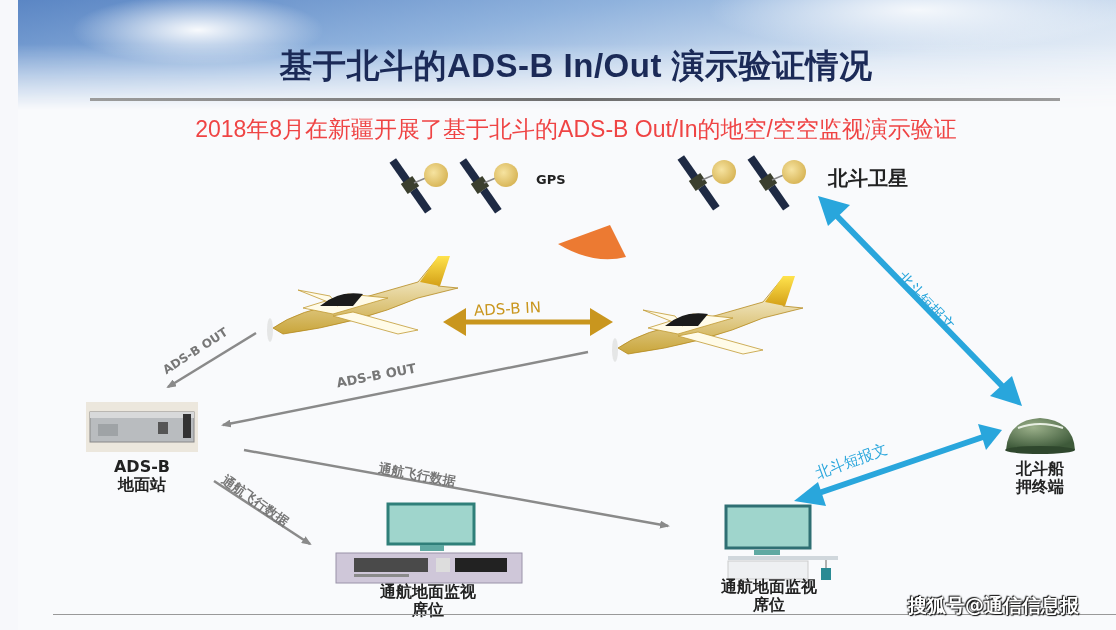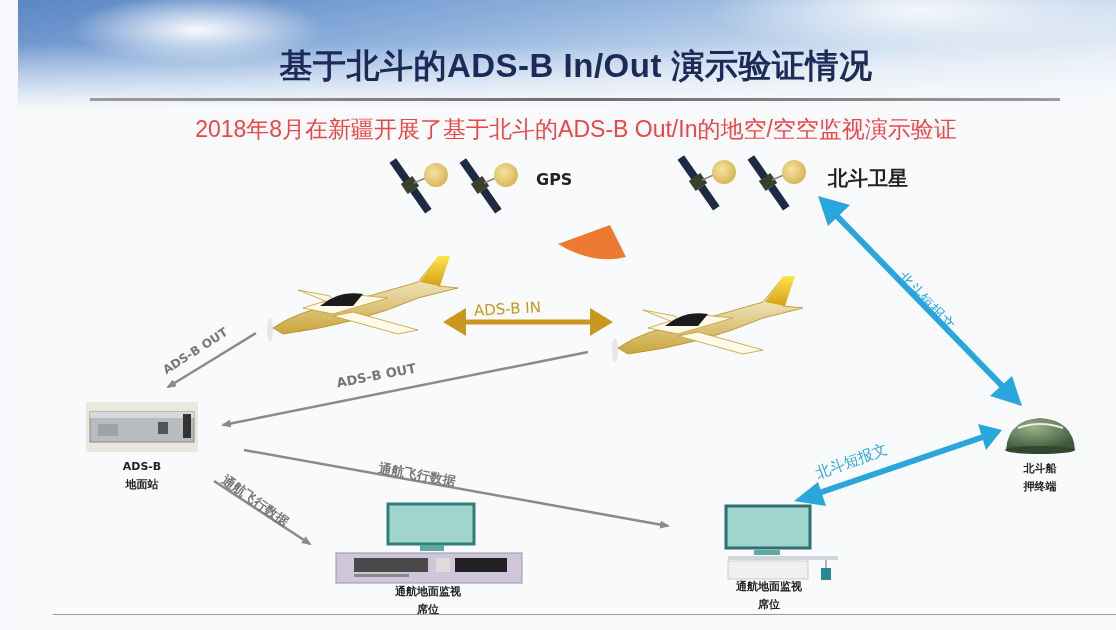--- a/index.html
+++ b/index.html
@@ -9,21 +9,21 @@
     background:
       radial-gradient(ellipse 180px 50px at 180px 30px, rgba(255,255,255,0.95), rgba(255,255,255,0) 70%),
       radial-gradient(ellipse 300px 60px at 900px 10px, rgba(255,255,255,0.85), rgba(255,255,255,0) 70%),
       linear-gradient(170deg,#5b86c4 0%,#8fb2dd 35%,#d9e5f3 70%,#f6f8fb 100%);
     -webkit-mask-image:linear-gradient(to bottom, #000 0%, #000 40%, transparent 100%);
     mask-image:linear-gradient(to bottom, #000 0%, #000 40%, transparent 100%);
   }
   .title{position:absolute;left:0;width:1116px;top:44px;text-align:center;font-size:33px;font-weight:bold;color:#1b2a57;letter-spacing:0.5px;font-family:"Liberation Sans","DejaVu Sans",sans-serif;}
   .title-rule{position:absolute;left:72px;top:98px;width:970px;height:3px;background:linear-gradient(to right,#9c9c9c,#6d6d6d,#9c9c9c);}
   .subtitle{position:absolute;left:0;width:1116px;top:114px;text-align:center;font-size:23px;color:#ef4444;font-family:"Liberation Sans","DejaVu Sans",sans-serif;}
-  .label{position:absolute;font-weight:bold;color:#222;font-size:11px;text-align:center;line-height:18px;}
+  .label{position:absolute;font-weight:bold;color:#222;font-size:16px;text-align:center;line-height:18px;}
   .gray-label{position:absolute;color:#777;font-size:14px;font-weight:bold;white-space:nowrap;}
   .blue-label{position:absolute;color:#29a6dc;font-size:15px;white-space:nowrap;}
   .bottom-rule{position:absolute;left:35px;top:614px;width:1081px;height:1px;background:#999;}
   .watermark{position:absolute;left:890px;top:593px;font-size:19px;color:#fff;font-weight:bold;text-shadow:0 0 2px #222,1px 1px 1px #111,-1px -1px 1px #111;white-space:nowrap;}
   svg{position:absolute;left:0;top:0;}
 </style>
 </head>
 <body>
 
 <div class="slide">
@@ -143,21 +143,21 @@
     <g>
       <rect x="708" y="506" width="84" height="42" fill="#9fd5cc" stroke="#2f6f73" stroke-width="3"></rect>
       <rect x="736" y="550" width="26" height="5" fill="#5fa9a2"></rect>
       <rect x="710" y="556" width="110" height="4" fill="#d0d7dc"></rect>
       <rect x="710" y="561" width="80" height="18" fill="#eef0f2" stroke="#ccc"></rect>
       <rect x="803" y="568" width="10" height="12" fill="#2a8a94"></rect>
       <line x1="808" y1="560" x2="808" y2="568" stroke="#999" stroke-width="1.5"></line>
     </g>
   </svg>
 
-  <div class="label" style="left:518px;top:171px;font-size:16px;">GPS</div>
+  <div class="label" style="left:518px;top:171px;font-size:13px;">GPS</div>
   <div class="label" style="left:810px;top:169px;font-size:20px;">北斗卫星</div>
 
   <div class="label" style="left:84px;top:458px;width:80px;">
     <div>ADS-B</div>
     <div>地面站</div>
   </div>
   <div class="label" style="left:984px;top:460px;width:76px;">
     <div>北斗船</div>
     <div>押终端</div>
   </div>
@@ -172,13 +172,14 @@
 
   <div class="gray-label" style="left:456px;top:300px;color:#c9961e;font-weight:normal;font-size:15px;transform:rotate(-3deg);">ADS-B IN</div>
   <div class="gray-label" style="left:140px;top:344px;transform:rotate(-33deg);font-size:12px;">ADS-B OUT</div>
   <div class="gray-label" style="left:318px;top:368px;transform:rotate(-11deg);font-size:13px;">ADS-B OUT</div>
   <div class="gray-label" style="left:360px;top:466px;transform:rotate(10deg);font-size:13px;">通航飞行数据</div>
   <div class="gray-label" style="left:198px;top:492px;transform:rotate(35deg);font-size:13px;">通航飞行数据</div>
   <div class="blue-label" style="left:870px;top:292px;transform:rotate(46deg);">北斗短报文</div>
   <div class="blue-label" style="left:796px;top:452px;transform:rotate(-20deg);">北斗短报文</div>
 
   <div class="bottom-rule"></div>
+  <div class="watermark">搜狐号@通信信息报</div>
 </div>
 
 </body></html>

